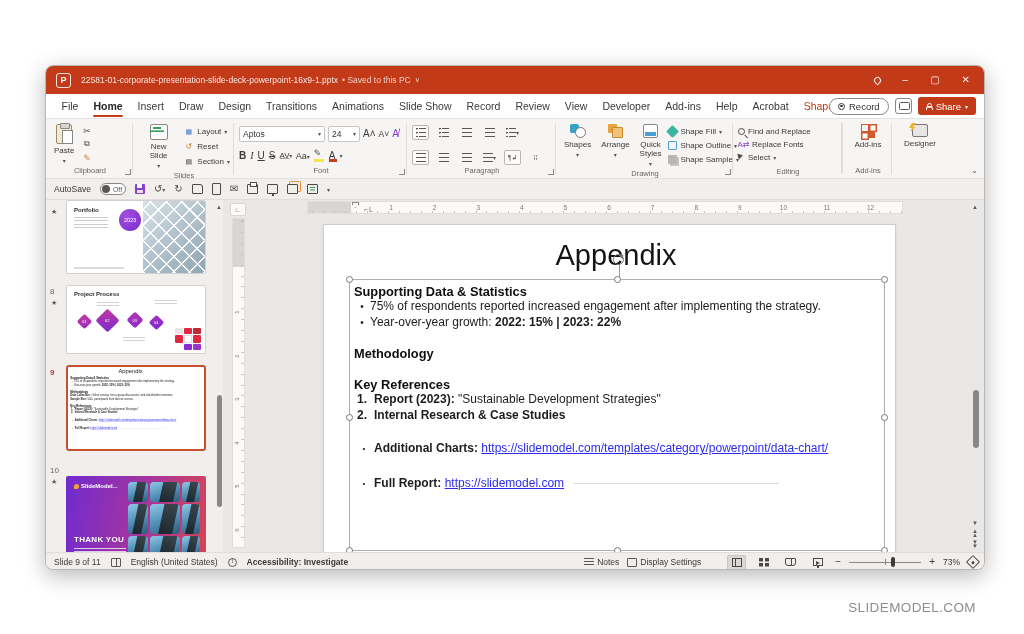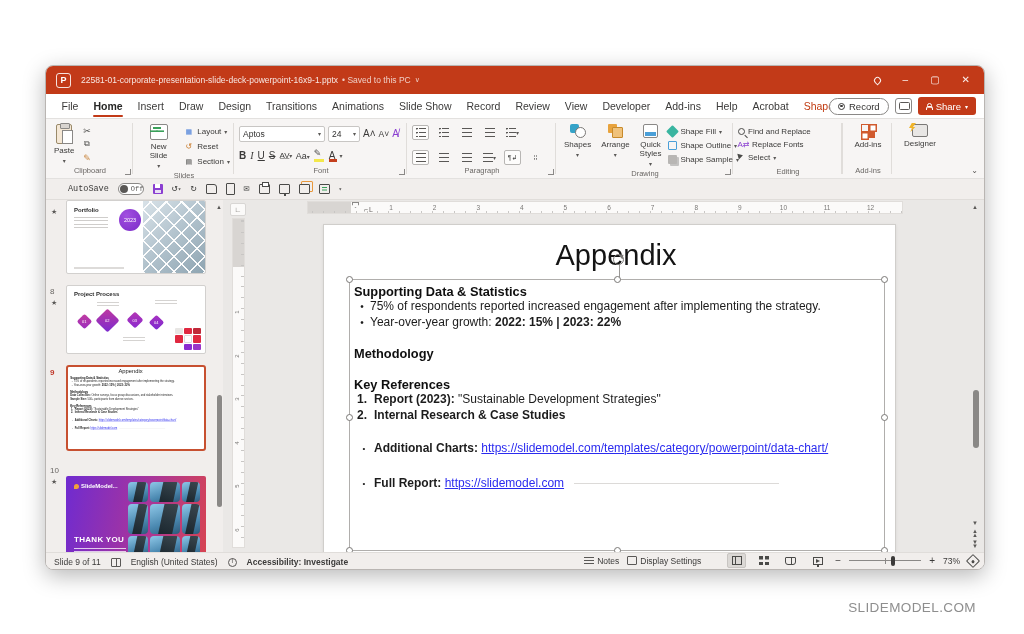--- a/index.html
+++ b/index.html
@@ -113,21 +113,21 @@
   .ic-mic::before { content:""; position:absolute; left:1.5px; top:0; width:5px; height:8px; background:#4a7fd8; border-radius:3px; }
   .ic-mic::after { content:""; position:absolute; left:0; top:4px; width:7px; height:6px; border:1.2px solid #4a7fd8; border-top:none; border-radius:0 0 5px 5px; }
   .ic-addins { width:14px; height:14px; position:relative; }
   .ic-addins::before { content:""; position:absolute; left:0; top:0; width:6px; height:6px; border:1.5px solid #d05a2e; box-shadow:8px 0 0 -1.5px #fff, 8px 0 0 0 #d05a2e, 0 8px 0 -1.5px #fff, 0 8px 0 0 #d05a2e; }
   .ic-addins::after { content:""; position:absolute; right:0; bottom:0; width:6px; height:6px; background:#d05a2e; }
   .ic-designer { width:16px; height:13px; border:1.3px solid #7a7876; border-radius:2px; position:relative; background:#e8e6e4; }
   .ic-designer::before { content:""; position:absolute; left:-4px; top:-2px; width:7px; height:9px; background:#f0b429; clip-path:polygon(40% 0,100% 0,55% 45%,90% 45%,20% 100%,40% 55%,0 55%); }
   .ribbon-collapse { position:absolute; right:6px; bottom:3px; font-size:8px; color:#5a5856; }
 
   
-  .qat { height:21px; background:#f1eeec; border-bottom:1px solid #e0ddda; display:flex; align-items:center; padding-left:22px; gap:9px;font-family:Liberation Mono, monospace; }
+  .qat { height:21px; background:#f1eeec; border-bottom:1px solid #e0ddda; display:flex; align-items:center; padding-left:8px; gap:9px; }
   .qat-label { font-size:8.5px; color:#3b3a39; }
   .toggle { width:26px; height:12px; border:1px solid #8a8886; border-radius:7px; background:#fff; position:relative; display:flex; align-items:center; }
   .toggle::before { content:""; position:absolute; left:1.5px; width:8px; height:8px; background:#5a5856; border-radius:50%; }
   .toggle-state { font-size:7px; color:#5a5856; margin-left:12px; }
   .qat-ic { font-size:10px; color:#4a4a48; line-height:1; }
   .ic-save { width:10px; height:10px; background:#8a3fd1; position:relative; border-radius:1px; }
   .ic-save::before { content:""; position:absolute; left:2.5px; top:0; width:5px; height:3.5px; background:#fff; }
   .ic-save::after { content:""; position:absolute; left:2px; bottom:1px; width:6px; height:3.5px; background:#e8e0f4; }
   .qat-box { width:11px; height:10px; border:1.2px solid #4a4a48; border-radius:1px; position:relative; }
   .ic-screen::after { content:""; position:absolute; left:4px; bottom:-3px; width:2px; height:3px; background:#4a4a48; }
@@ -220,21 +220,21 @@
   .spaced { line-height:18px; margin-top:2px; }
   .trail-rule { display:inline-block; width:205px; height:1px; background:#dcdad8; margin-left:10px; vertical-align:middle; }
 
   .canvas-scroll { position:absolute; right:2px; top:0; width:12px; height:100%; }
   .cs-up { position:absolute; top:4px; left:2px; font-size:6px; color:#5a5856; }
   .cs-thumb { position:absolute; top:190px; left:3px; width:6px; height:58px; background:#8a8886; border-radius:3px; }
   .cs-bottom { position:absolute; bottom:4px; left:2px; display:flex; flex-direction:column; align-items:center; gap:3px; font-size:6px; color:#5a5856; line-height:5px; }
   .dbl { display:flex; flex-direction:column; line-height:4px; }
 
   
-  .statusbar { height:19px; background:#f1eeec; border-top:1px solid #e0ddda; display:flex; font-size:8.5px; color:#3b3a39; padding:0 8px; position:relative; }
+  .statusbar { height:19px; background:#f1eeec; border-top:1px solid #e0ddda; display:flex; align-items:center; font-size:8.5px; color:#3b3a39; padding:0 8px; position:relative; }
   .sb-left { display:flex; align-items:center; gap:10px; }
   .sb-right { position:absolute; right:6px; display:flex; align-items:center; gap:8px; }
   .sb-ic { width:10px; height:9px; border:1px solid #5a5856; border-radius:1px; position:relative; }
   .ic-book::after { content:""; position:absolute; left:4.2px; top:0; width:1px; height:100%; background:#5a5856; }
   .ic-access { width:9px; height:9px; border:1px solid #5a5856; border-radius:50%; position:relative; }
   .ic-access::after { content:"i"; position:absolute; left:3px; top:-1.5px; font-size:7px; color:#5a5856; }
   .ic-notes-l { width:10px; height:8px; background:repeating-linear-gradient(#5a5856 0 1px, transparent 1px 3px); }
   .view-btn { width:19px; height:15px; display:flex; align-items:center; justify-content:center; border-radius:2px; }
   .view-btn.sel { background:#dbd8d5; border:1px solid #c8c5c2; }
   .vb-normal { width:10px; height:9px; border:1px solid #4a4a48; position:relative; }

